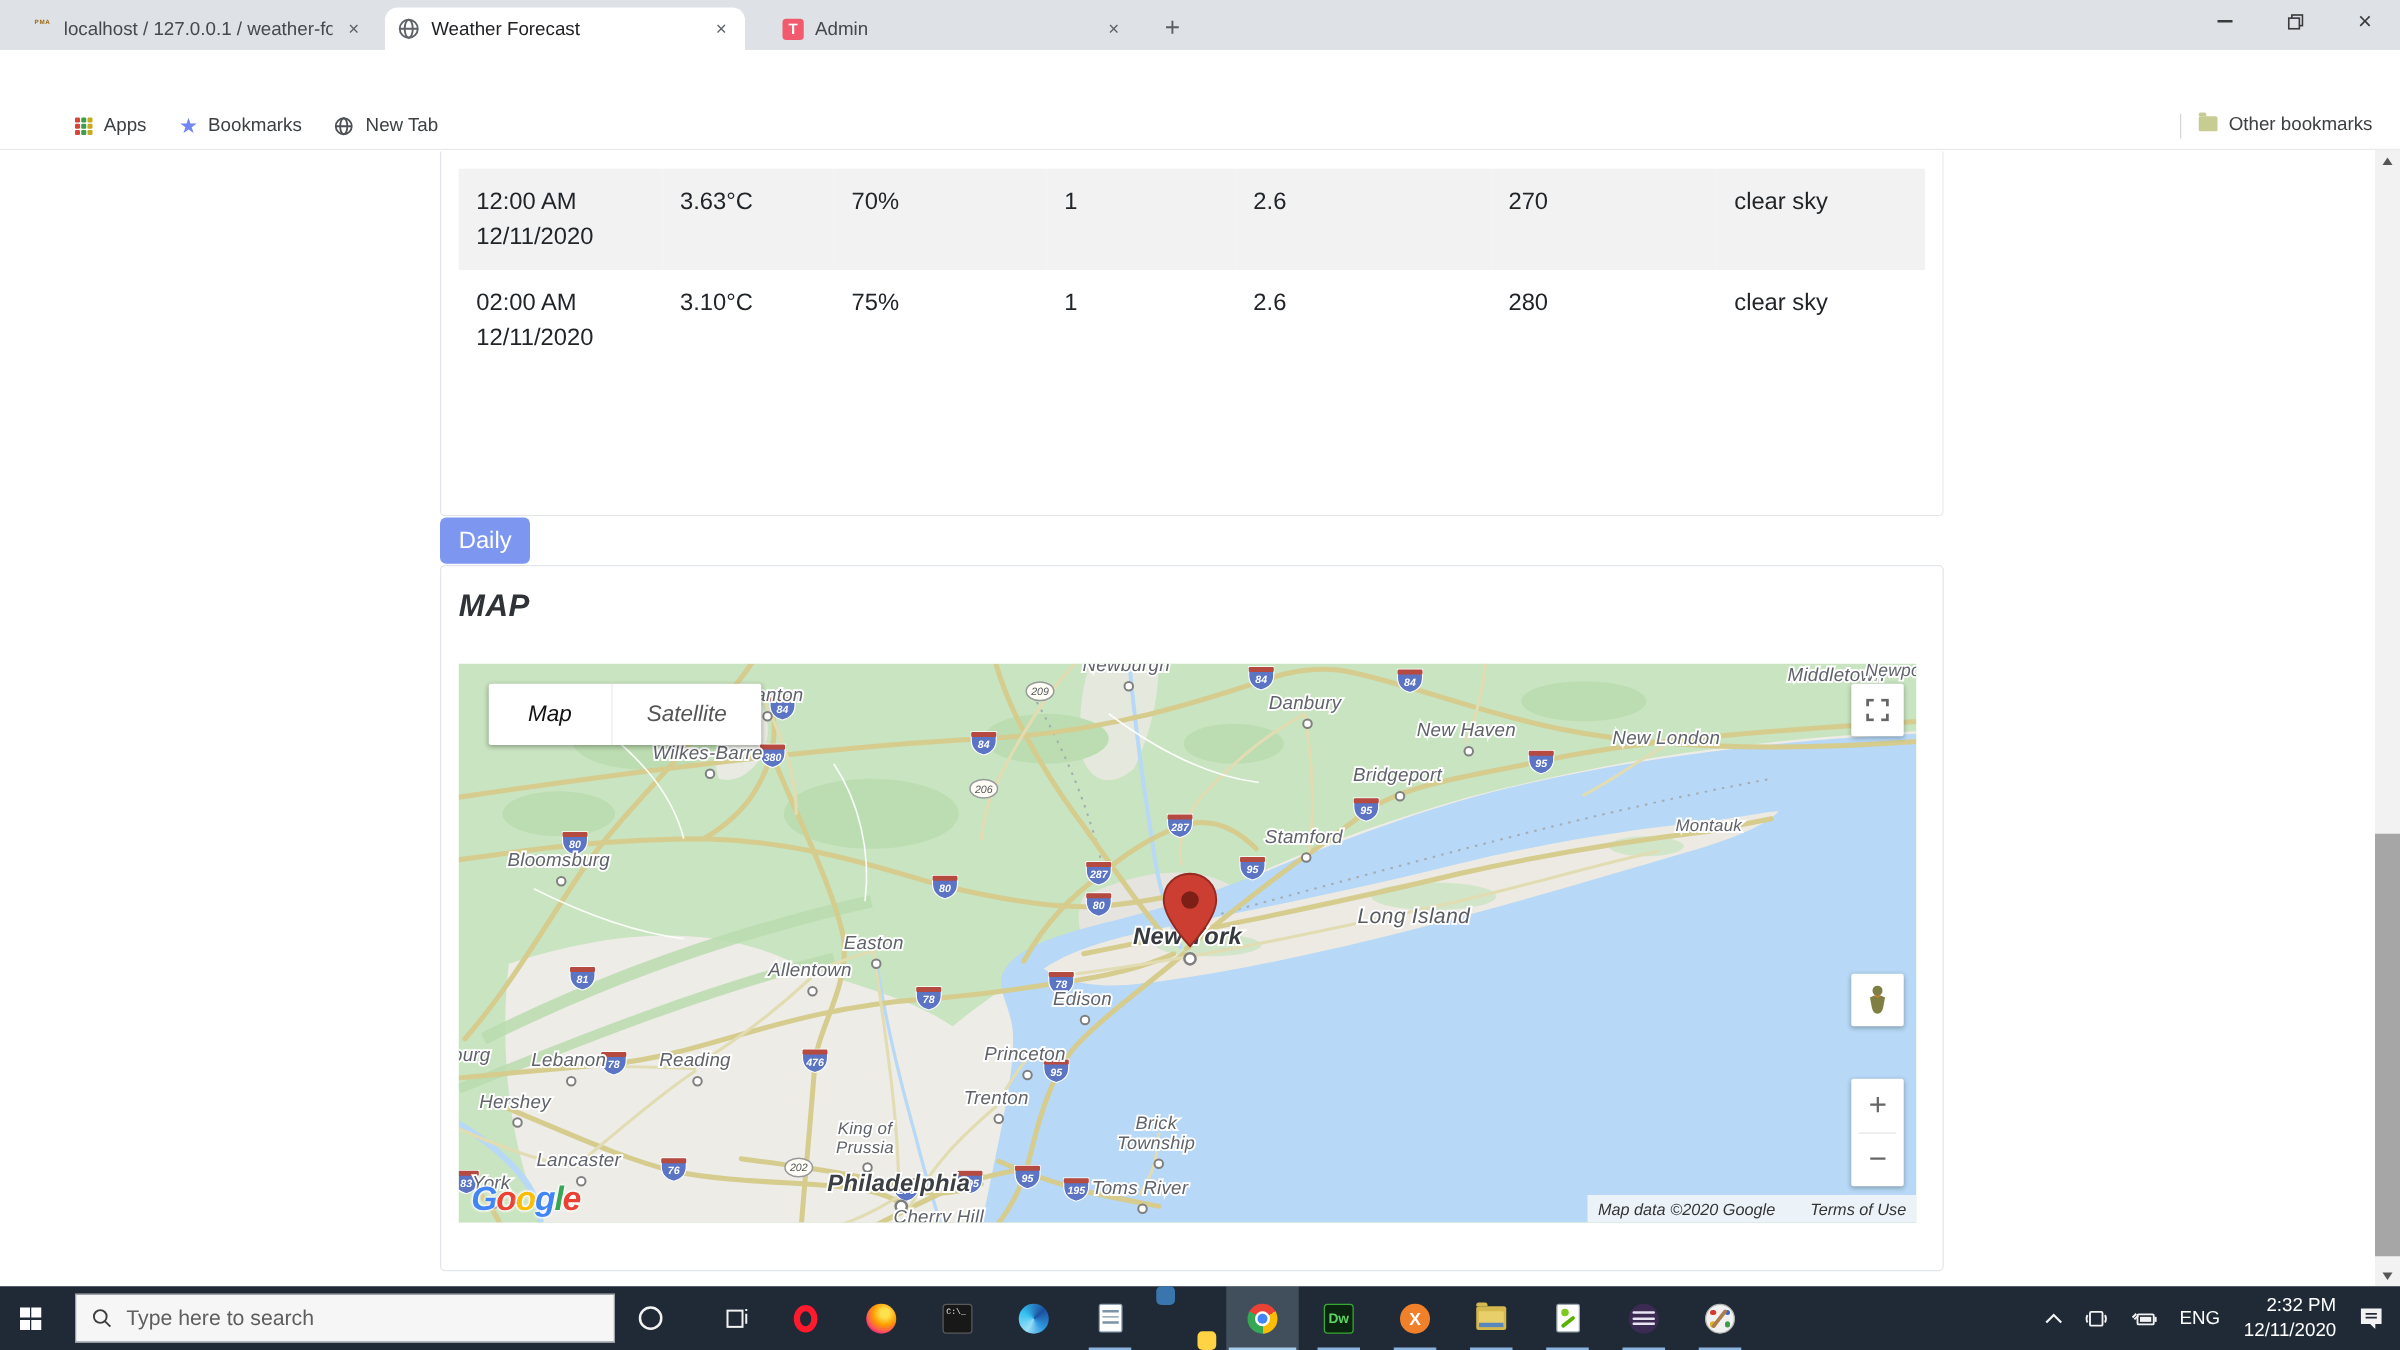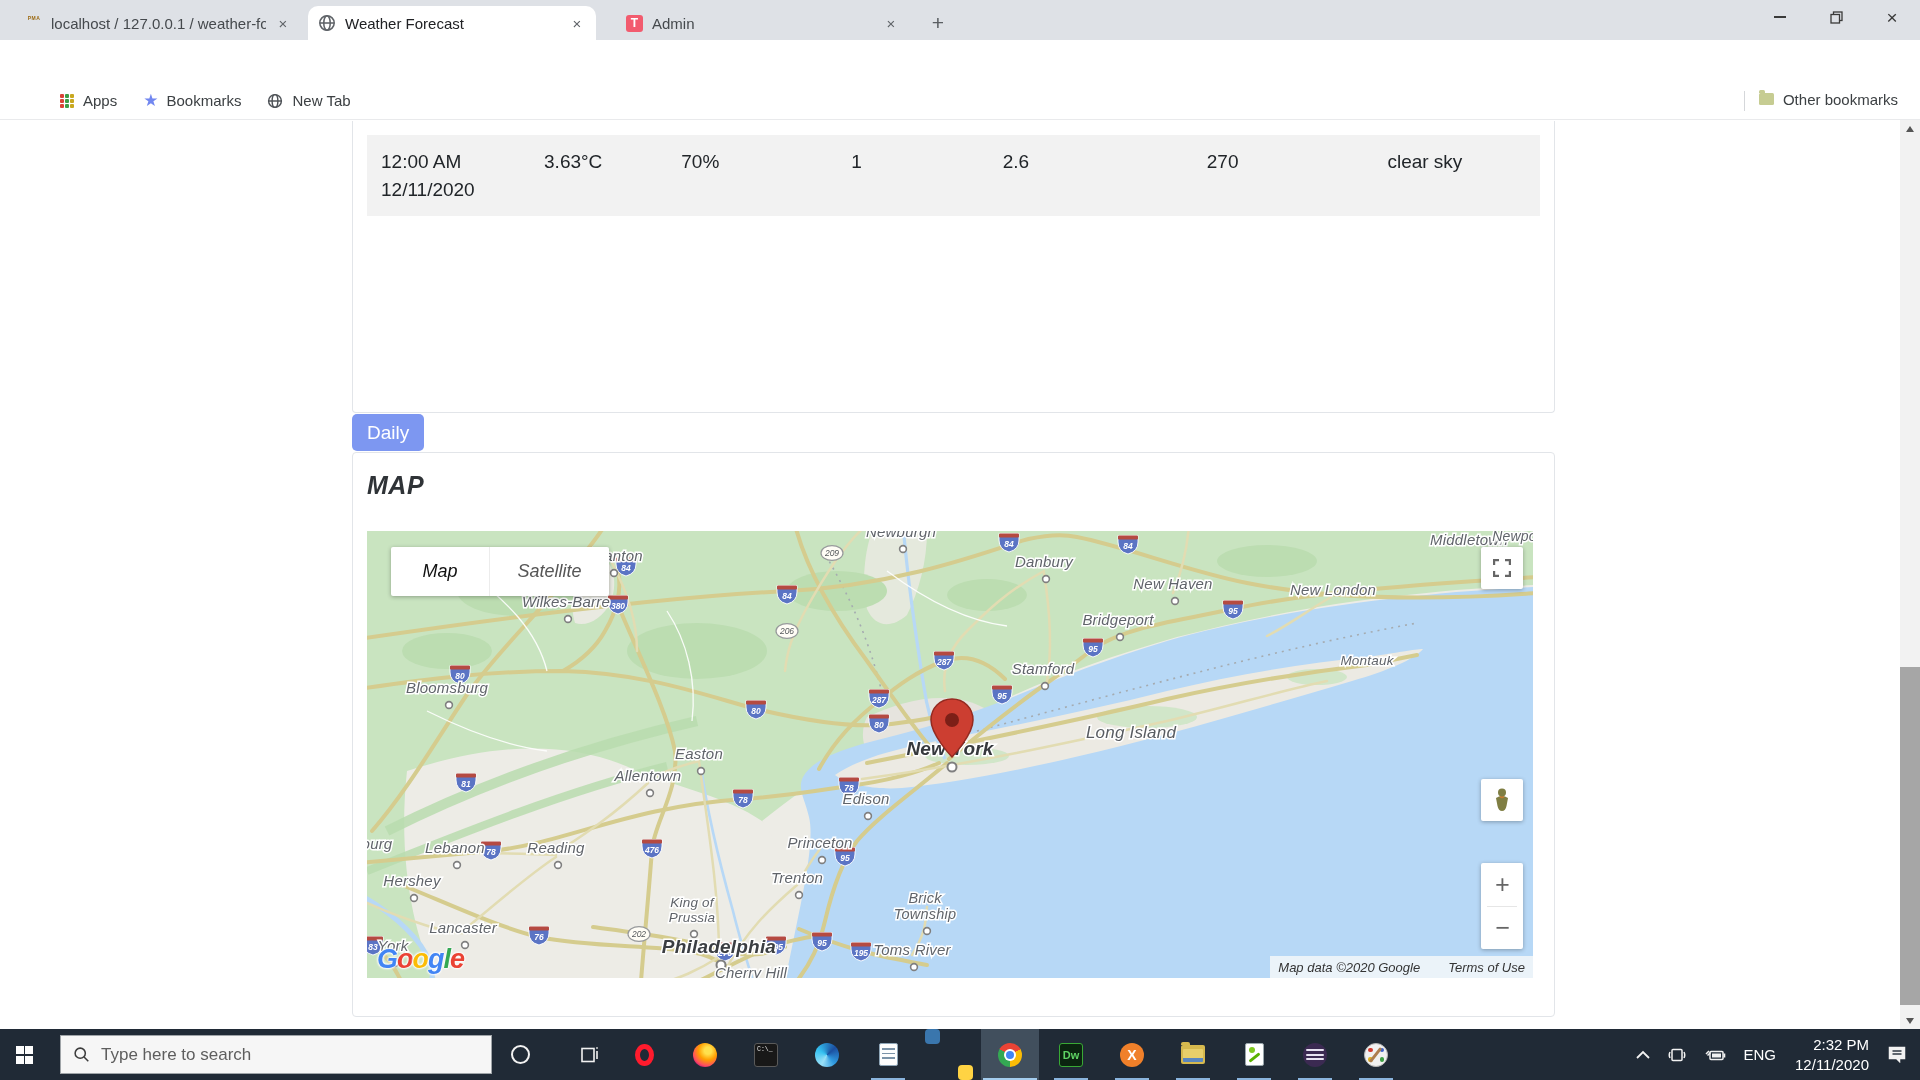--- a/index.html
+++ b/index.html
@@ -297,20 +297,29 @@
             <col style="width:14.2%">
           </colgroup>
         <tbody>
           <tr>
             <td><span>12:00 AM</span><span class="cell-date">12/11/2020</span></td>
             <td>3.63°C</td>
             <td>70%</td>
             <td>1</td>
             <td>2.6</td>
             <td>270</td>
+            <td>clear sky</td>
+          </tr>
+          <tr>
+            <td><span>02:00 AM</span><span class="cell-date">12/11/2020</span></td>
+            <td>3.10°C</td>
+            <td>75%</td>
+            <td>1</td>
+            <td>2.6</td>
+            <td>280</td>
             <td>clear sky</td>
           </tr>
         </tbody>
       </table>
     </div>
 
     <button class="daily-btn">Daily</button>
 
     <div class="mapcard">
       <div class="map-title">MAP</div>

